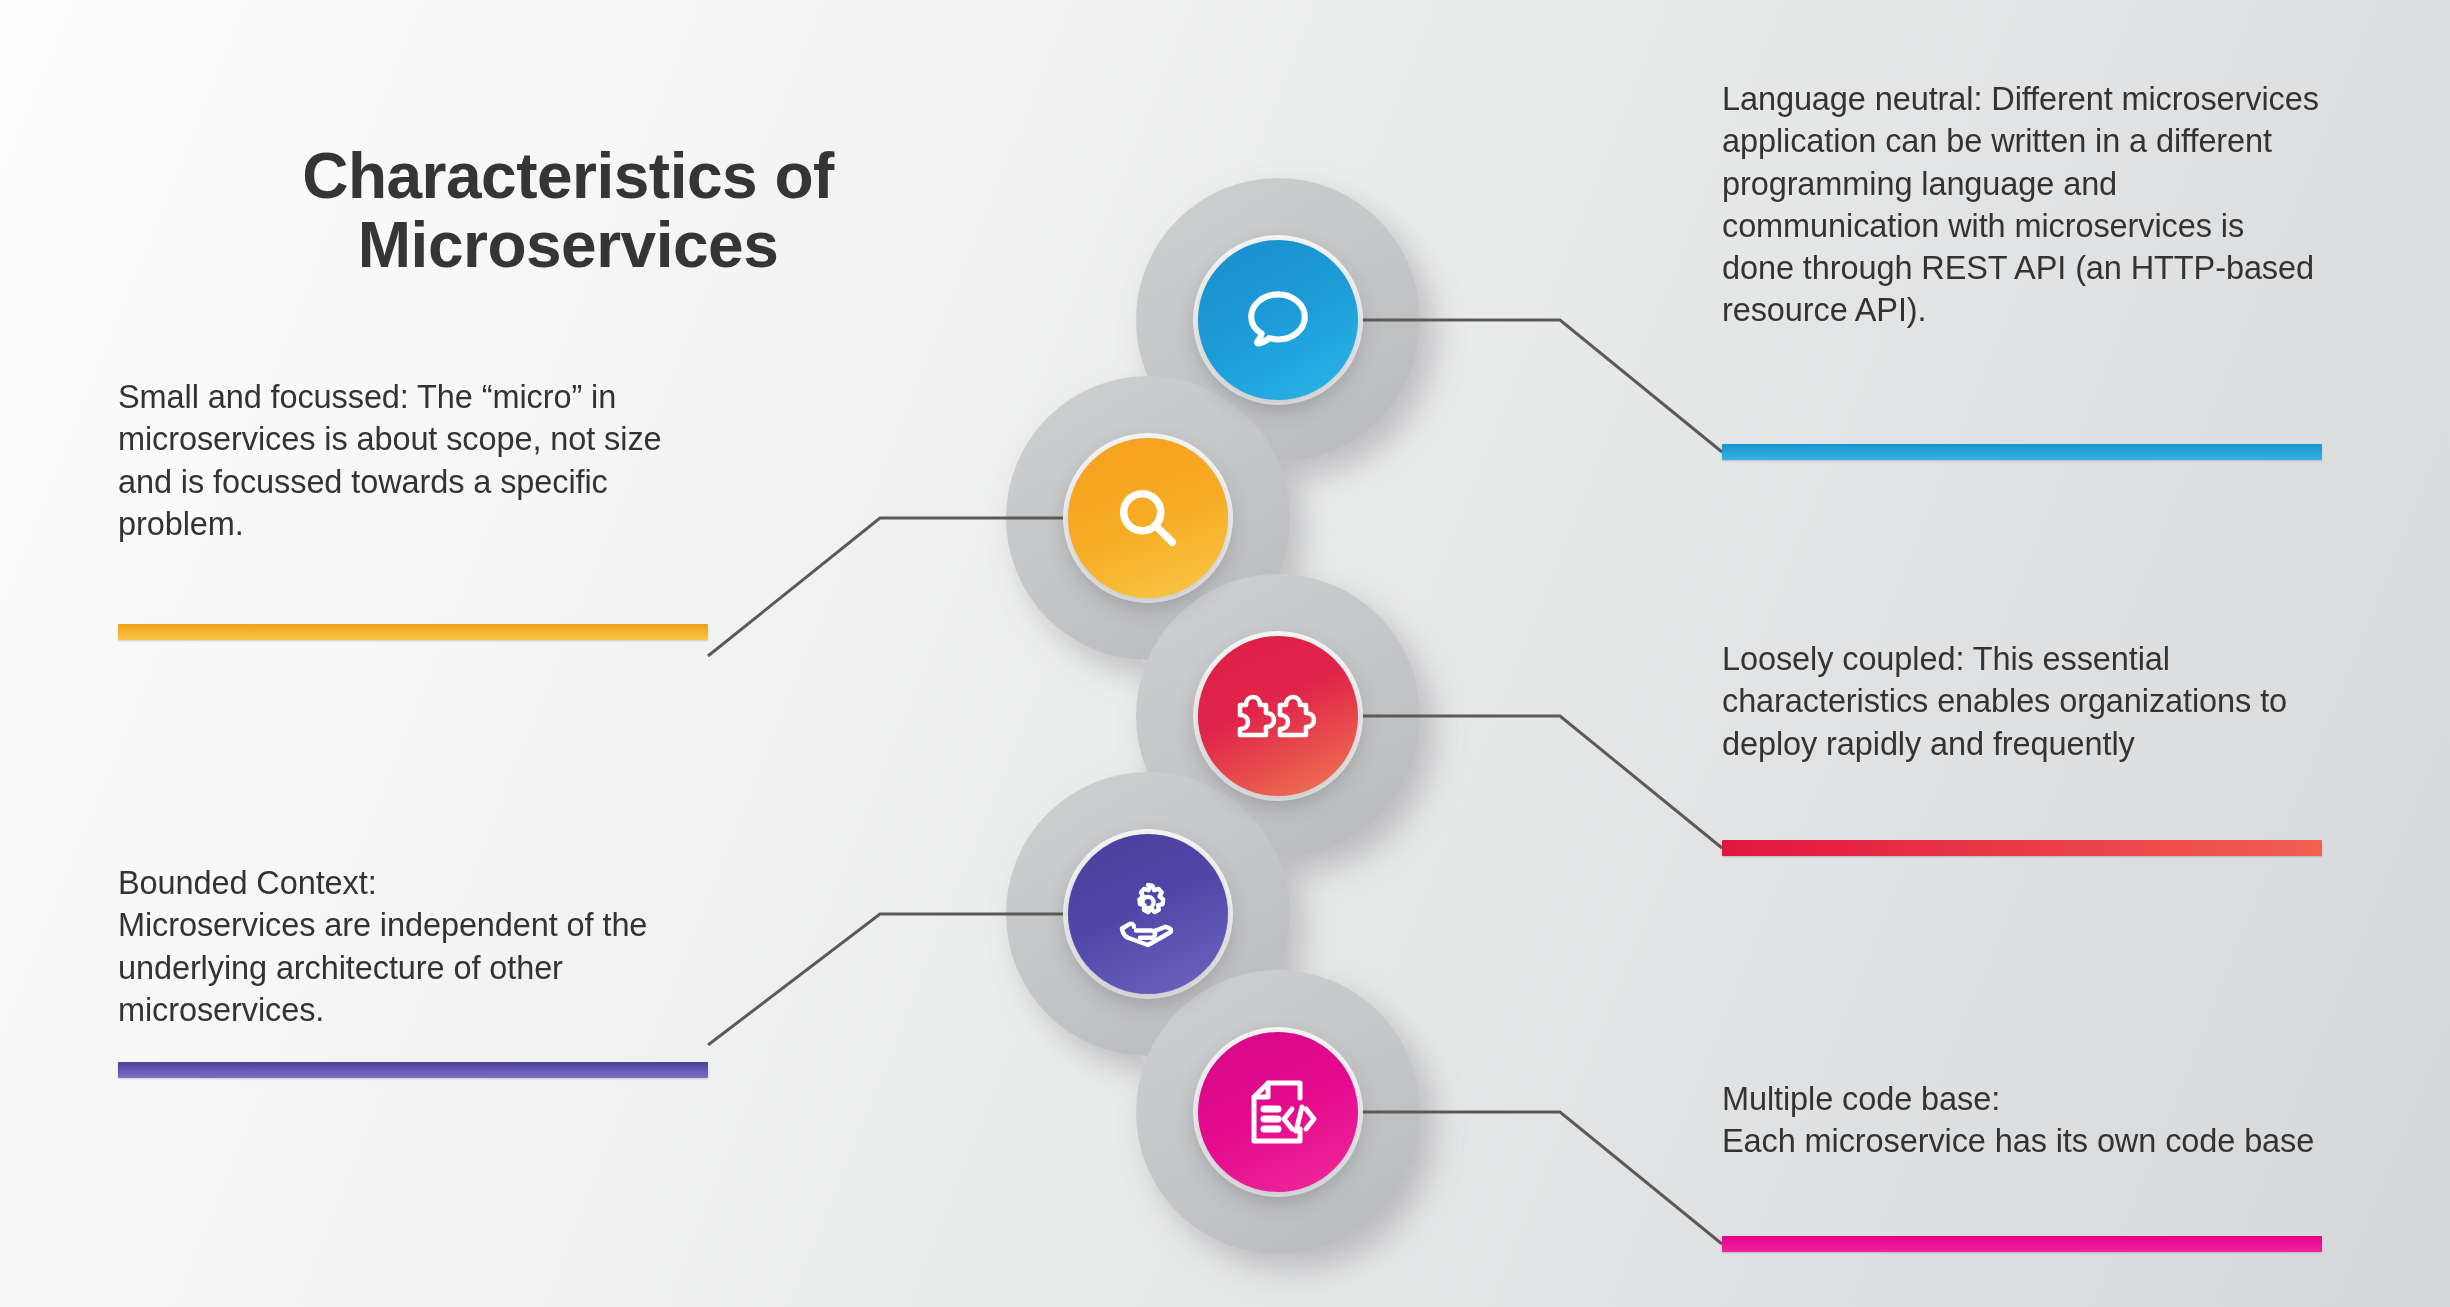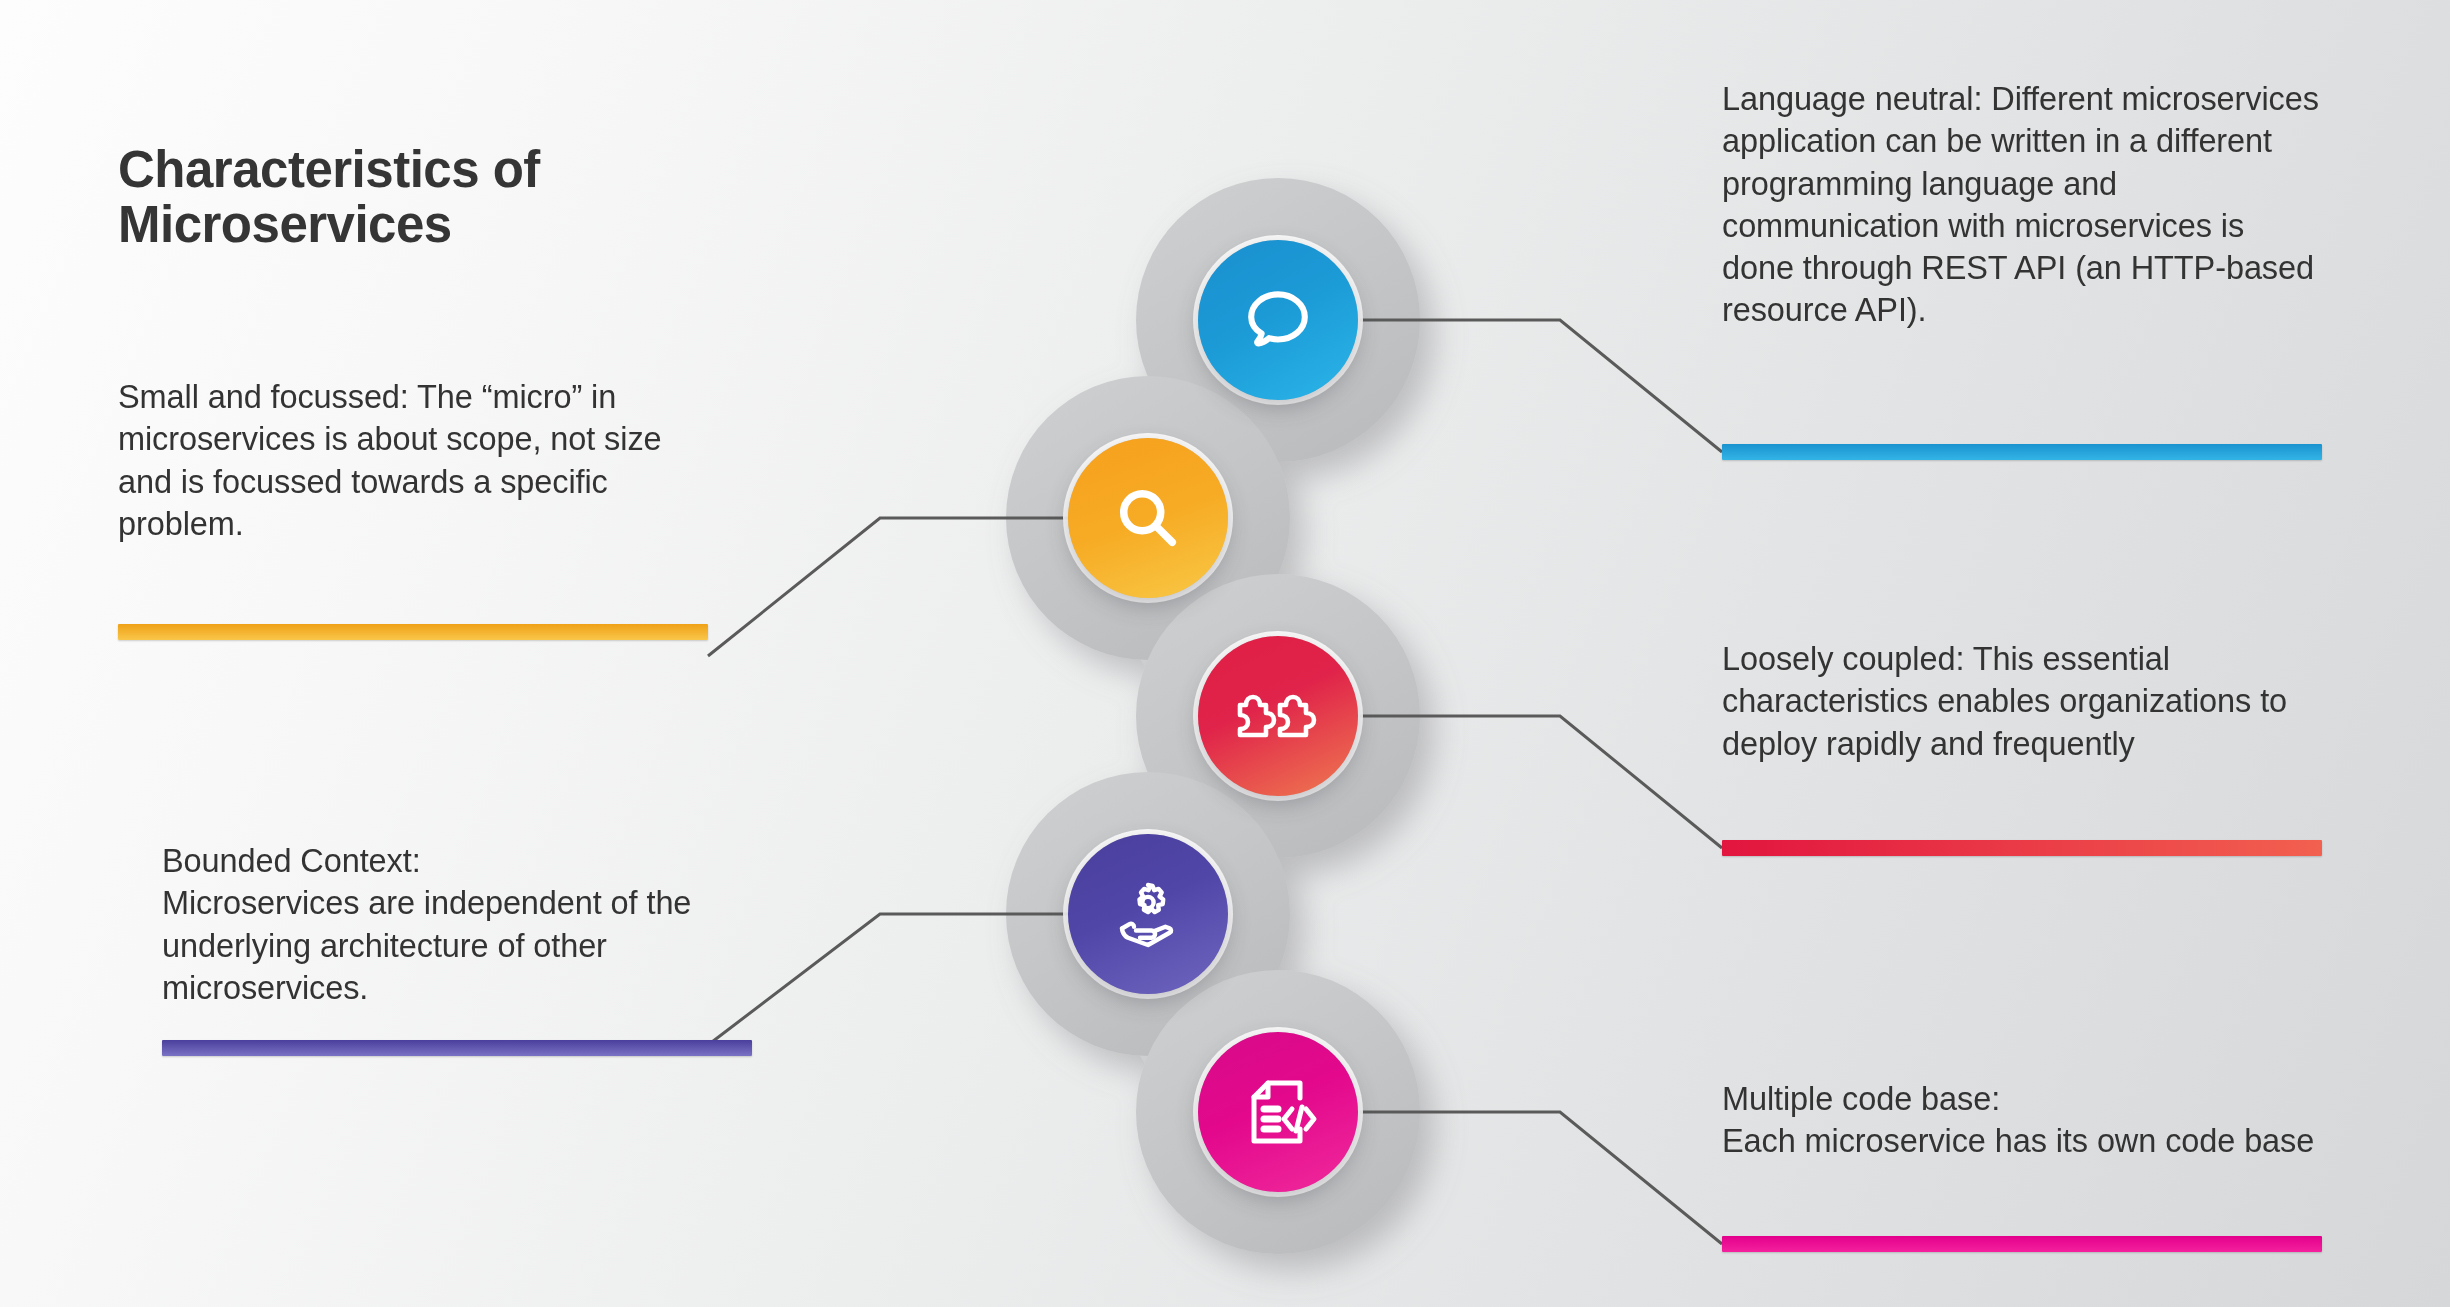--- a/index.html
+++ b/index.html
@@ -15,26 +15,27 @@
     font-family: "Liberation Sans", "DejaVu Sans", sans-serif;
     background: linear-gradient(112deg, #fdfdfd 0%, #f8f8f9 18%, #eceded 46%, #e2e3e4 70%, #d6d7d9 100%);
   }
 
   
   #title {
     position: absolute;
     left: 118px;
     top: 142px;
     width: 900px;
-    font-size: 51px;
+    font-size: 64px;
     line-height: 1.08;
     font-weight: 700;
     letter-spacing: -0.5px;
     color: #353535;
     white-space: pre-line;
+    text-align: center;
   }
 
   
   .block {
     position: absolute;
   }
   .block .body {
     font-size: 32.5px;
     line-height: 1.30;
     font-weight: 400;
@@ -123,21 +124,21 @@
   </svg>
 
   <div id="title">Characteristics of
 Microservices</div>
 
   <div class="block left" style="left:118px; top:376px; width:590px;">
     <div class="body">Small and focussed: The “micro” in microservices is about scope, not size and is focussed towards a specific problem.</div>
     <div class="bar" style="left:0px; top:248px; width:590px; background:linear-gradient(to bottom,#efa117,#f9c64a);"></div>
   </div>
 
-  <div class="block left" style="left:118px; top:840px; width:590px;margin-left:44px;">
+  <div class="block left" style="left:118px; top:862px; width:590px;">
     <div class="body">Bounded Context:
 Microservices are independent of the underlying architecture of other microservices.</div>
     <div class="bar" style="left:0px; top:200px; width:590px; background:linear-gradient(to bottom,#4a3f9c,#7a72c4);"></div>
   </div>
 
   <div class="block right" style="left:1722px; top:78px; width:600px;">
     <div class="body">Language neutral: Different microservices application can be written in a different programming language and communication with microservices is done through REST API (an HTTP-based resource API).</div>
     <div class="bar" style="left:0px; top:366px; width:600px; background:linear-gradient(to bottom,#1a93cf,#33b4e6);"></div>
   </div>
 

